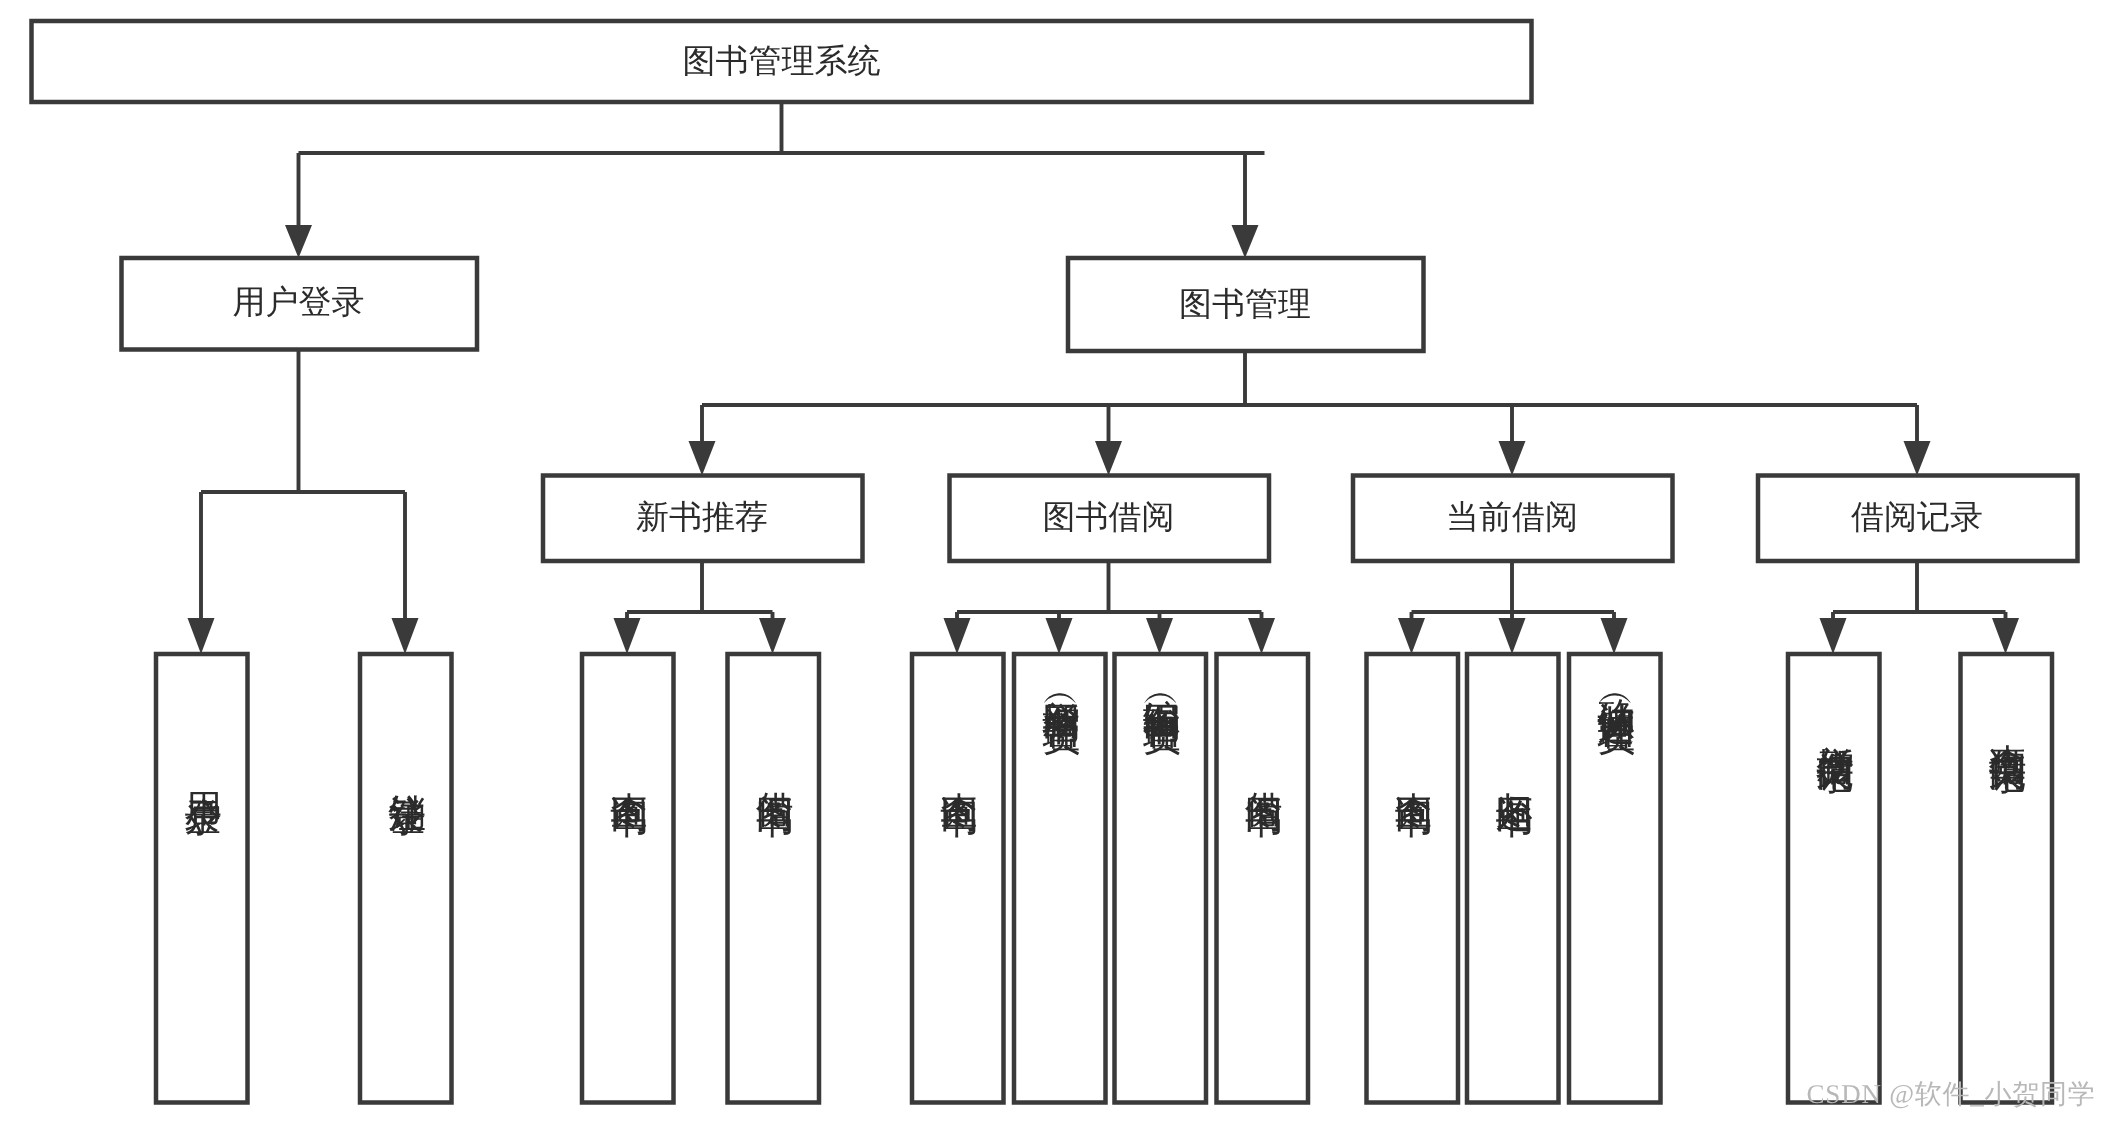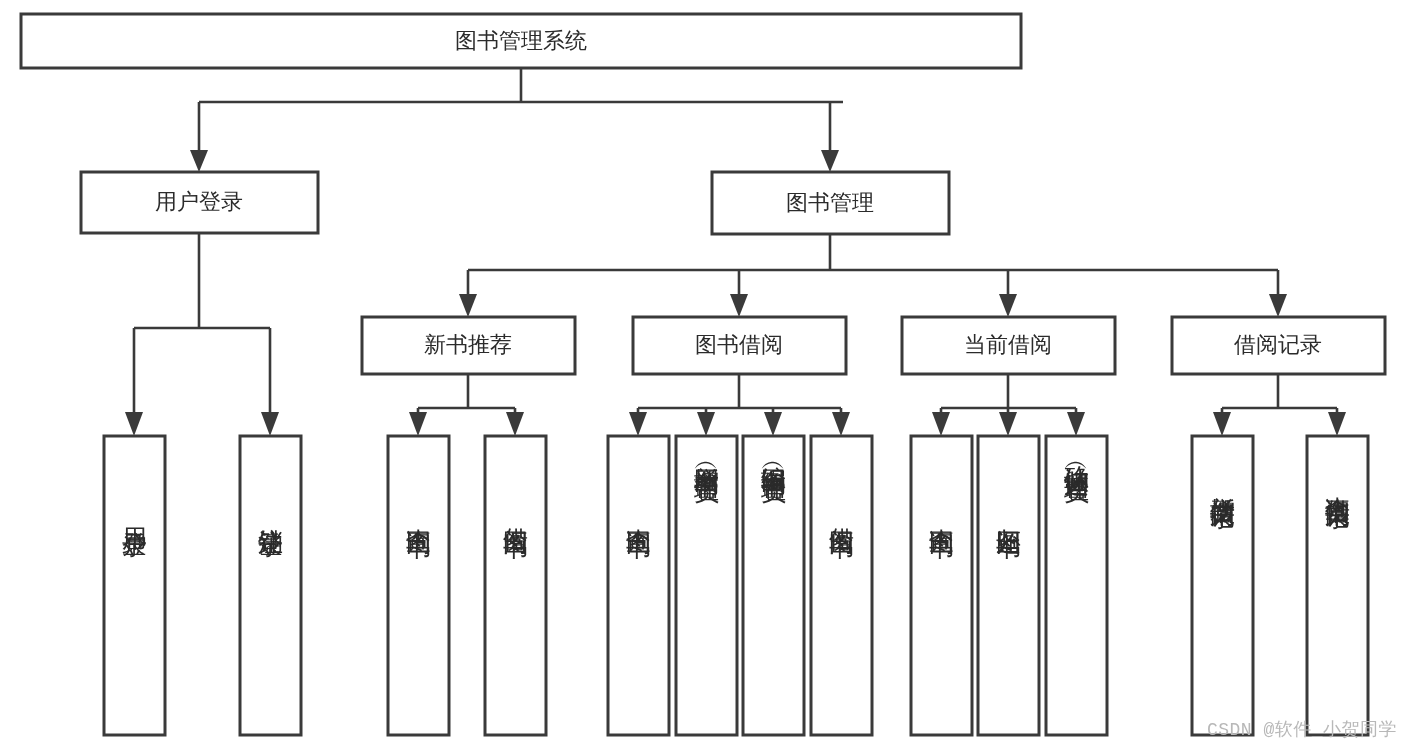--- a/index.html
+++ b/index.html
@@ -63,21 +63,21 @@
     font-size: 25px;
     line-height: 1;
     letter-spacing: 2px;
     color: #2b2b2b;
     white-space: nowrap;
   }
   .watermark {
     position: absolute;
     right: 8px;
     bottom: 6px;
-    font-family: Liberation Mono, monospace;
+    font-family: Liberation Serif, serif;
     font-size: 18px;
     color: #b8b8b8;
     letter-spacing: 0.5px;
     white-space: nowrap;
     user-select: none;
   }
 </style>
 </head>
 <body>
 

